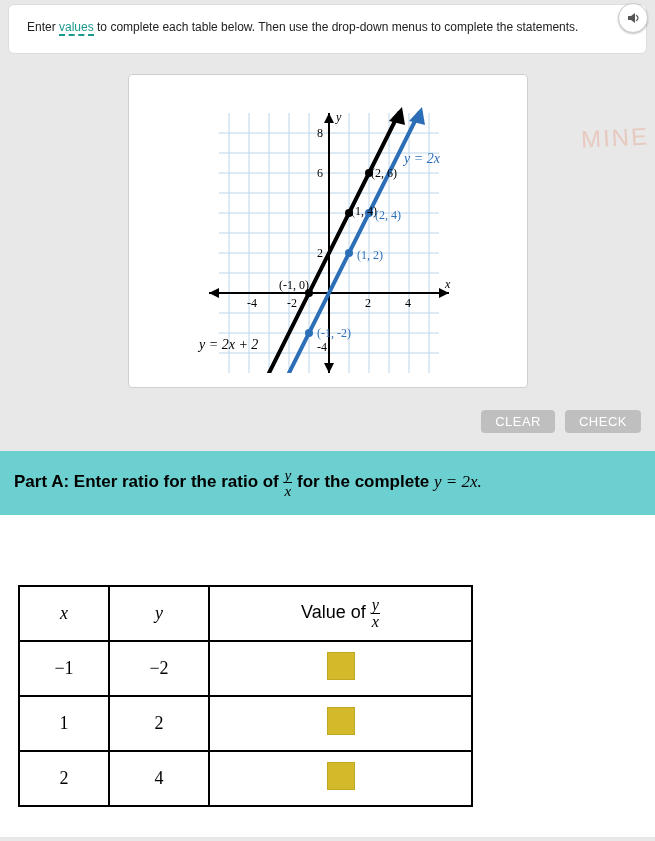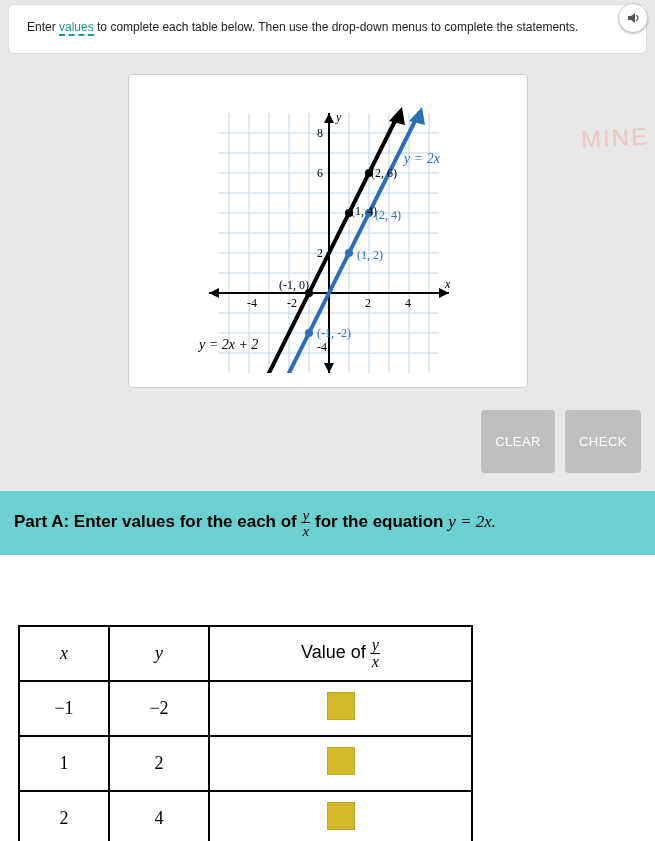--- a/index.html
+++ b/index.html
@@ -72,21 +72,21 @@
     display: flex;
     justify-content: flex-end;
     gap: 10px;
     padding: 22px 14px 0 0;
   }
   .btn {
     background: #bfbfbf;
     color: #fff;
     border: none;
     border-radius: 4px;
-    padding: 24px 14px;
+    padding: 4px 14px;
     font-size: 13px;
     letter-spacing: 0.5px;
     cursor: pointer;
   }
   .part-header {
     margin-top: 18px;
     background: #6bd0cf;
     color: #000;
     padding: 16px 14px;
     font-size: 17px;
@@ -239,21 +239,21 @@
       </g>
     </svg>
   </div>
 
   <div class="buttons-row">
     <button class="btn">CLEAR</button>
     <button class="btn">CHECK</button>
   </div>
 
   <div class="part-header">
-    <span>Part A: Enter values for the each of </span><span class="frac"><span class="num">y</span><span class="den">x</span></span><span> for the equation </span><span class="eq">y = 2x.</span>
+    <span>Part A: Enter ratio for the ratio of </span><span class="frac"><span class="num">y</span><span class="den">x</span></span><span> for the complete </span><span class="eq">y = 2x.</span>
   </div>
 
   <div class="table-wrap">
     <table class="data">
       <thead>
         <tr>
           <th style="width:90px">x</th>
           <th style="width:100px">y</th>
           <th class="valcol">
             <span>Value of </span><span class="frac"><span class="num">y</span><span class="den">x</span></span>

